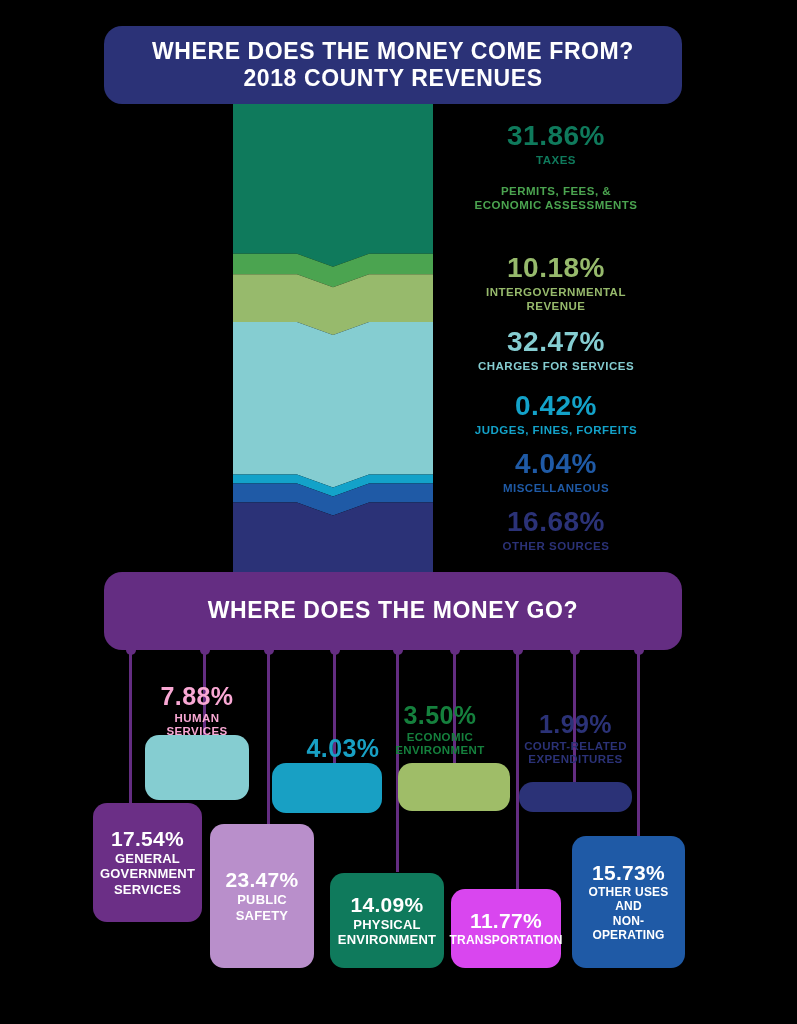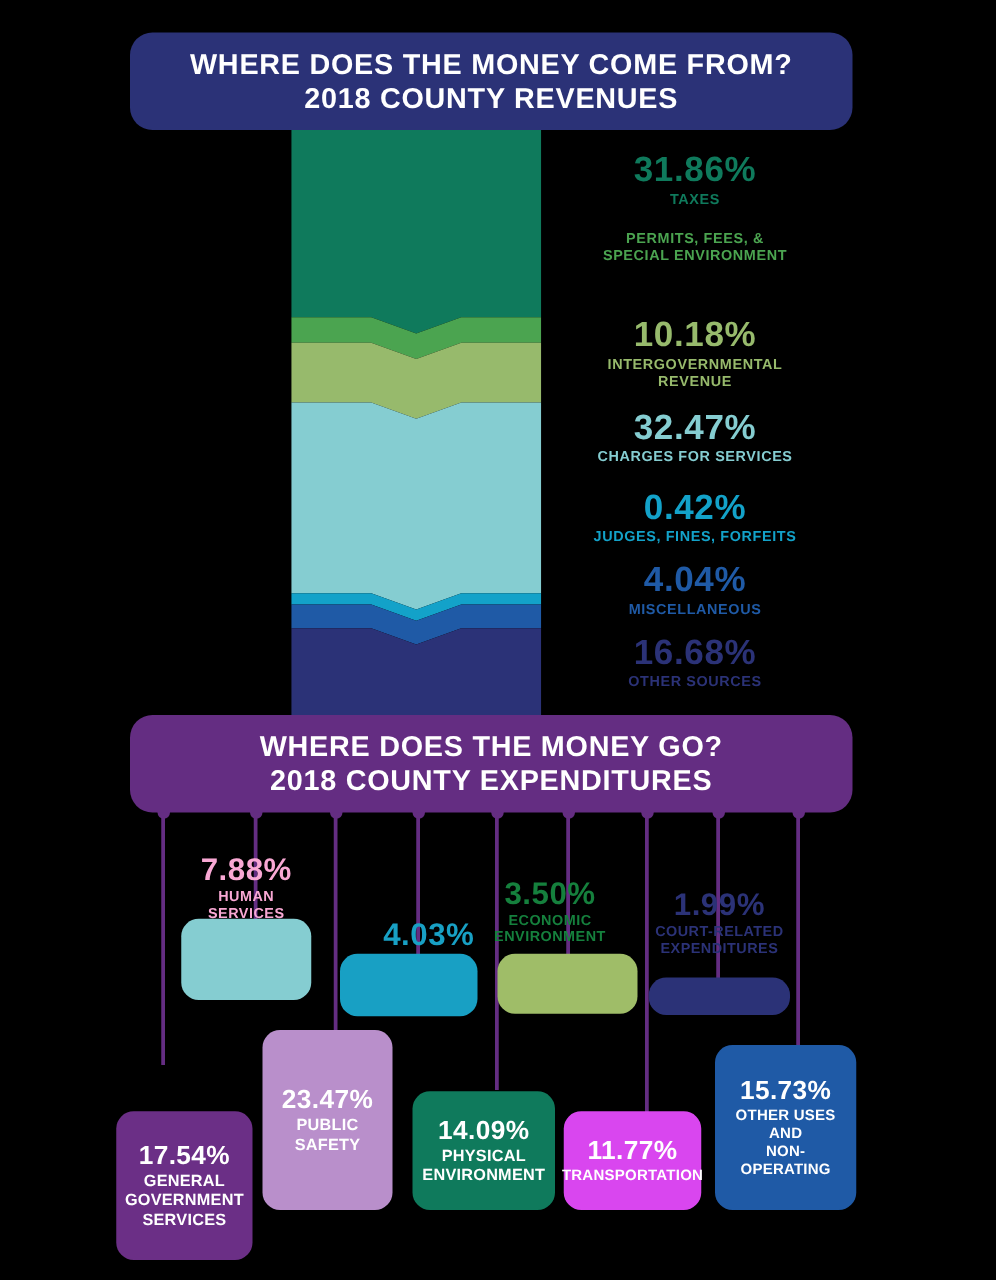--- a/index.html
+++ b/index.html
@@ -176,21 +176,21 @@
   <div id="rev-labels">
       <div class="rev-label" style="top: 122px; color: rgb(15, 122, 92);">
         <span class="rev-pct">31.86%</span>
         <span class="rev-name">
           <span style="display:block">TAXES</span>
         </span>
       </div>
       <div class="rev-label" style="top: 182px; color: rgb(75, 164, 80);">
         <span class="rev-name">
           <span style="display:block">PERMITS, FEES, &amp;</span>
-          <span style="display:block">SPECIAL ENVIRONMENT</span>
+          <span style="display:block">ECONOMIC ASSESSMENTS</span>
         </span>
       </div>
       <div class="rev-label" style="top: 254px; color: rgb(151, 186, 108);">
         <span class="rev-pct">10.18%</span>
         <span class="rev-name">
           <span style="display:block">INTERGOVERNMENTAL</span>
           <span style="display:block">REVENUE</span>
         </span>
       </div>
       <div class="rev-label" style="top: 328px; color: rgb(133, 205, 209);">
@@ -214,21 +214,20 @@
       <div class="rev-label" style="top: 508px; color: rgb(43, 50, 119);">
         <span class="rev-pct">16.68%</span>
         <span class="rev-name">
           <span style="display:block">OTHER SOURCES</span>
         </span>
       </div>
     </div>
 
   <div class="banner" id="expenditure-banner">
     <span>WHERE DOES THE MONEY GO?</span>
-    <span class="banner-line2">2018 COUNTY EXPENDITURES</span>
   </div>
 
   <div id="connectors">
       <div class="connector" style="left: 129px; top: 650px; height: 202px; background: rgb(100, 45, 130);">
         <span class="dot" style="background: rgb(100, 45, 130);"></span>
       </div>
       <div class="connector" style="left: 203px; top: 650px; height: 90px; background: rgb(100, 45, 130);">
         <span class="dot" style="background: rgb(100, 45, 130);"></span>
       </div>
       <div class="connector" style="left: 267px; top: 650px; height: 212px; background: rgb(100, 45, 130);">
@@ -283,21 +282,21 @@
         <span class="co-pct">1.99%</span>
         <span class="co-name">
           <span style="display:block">COURT-RELATED</span>
           <span style="display:block">EXPENDITURES</span>
         </span>
       </div>
       <div class="exp-box" style="left: 519px; top: 782px; width: 113px; height: 30px; background: rgb(43, 50, 119);"></div>
     </div>
 
   <div id="exp-boxes">
-      <div class="exp-box" style="left: 93px; top: 889px; width: 109px; height: 119px; background: rgb(107, 47, 134);">
+      <div class="exp-box" style="left: 93px; top: 803px; width: 109px; height: 119px; background: rgb(107, 47, 134);">
         <span class="exp-pct" style="font-size: 21px;">17.54%</span>
         <span class="exp-name" style="font-size: 13px;">
           <span style="display:block">GENERAL</span>
           <span style="display:block">GOVERNMENT</span>
           <span style="display:block">SERVICES</span>
         </span>
       </div>
       <div class="exp-box" style="left: 210px; top: 824px; width: 104px; height: 144px; background: rgb(185, 143, 203);">
         <span class="exp-pct" style="font-size: 21px;">23.47%</span>
         <span class="exp-name" style="font-size: 13px;">

